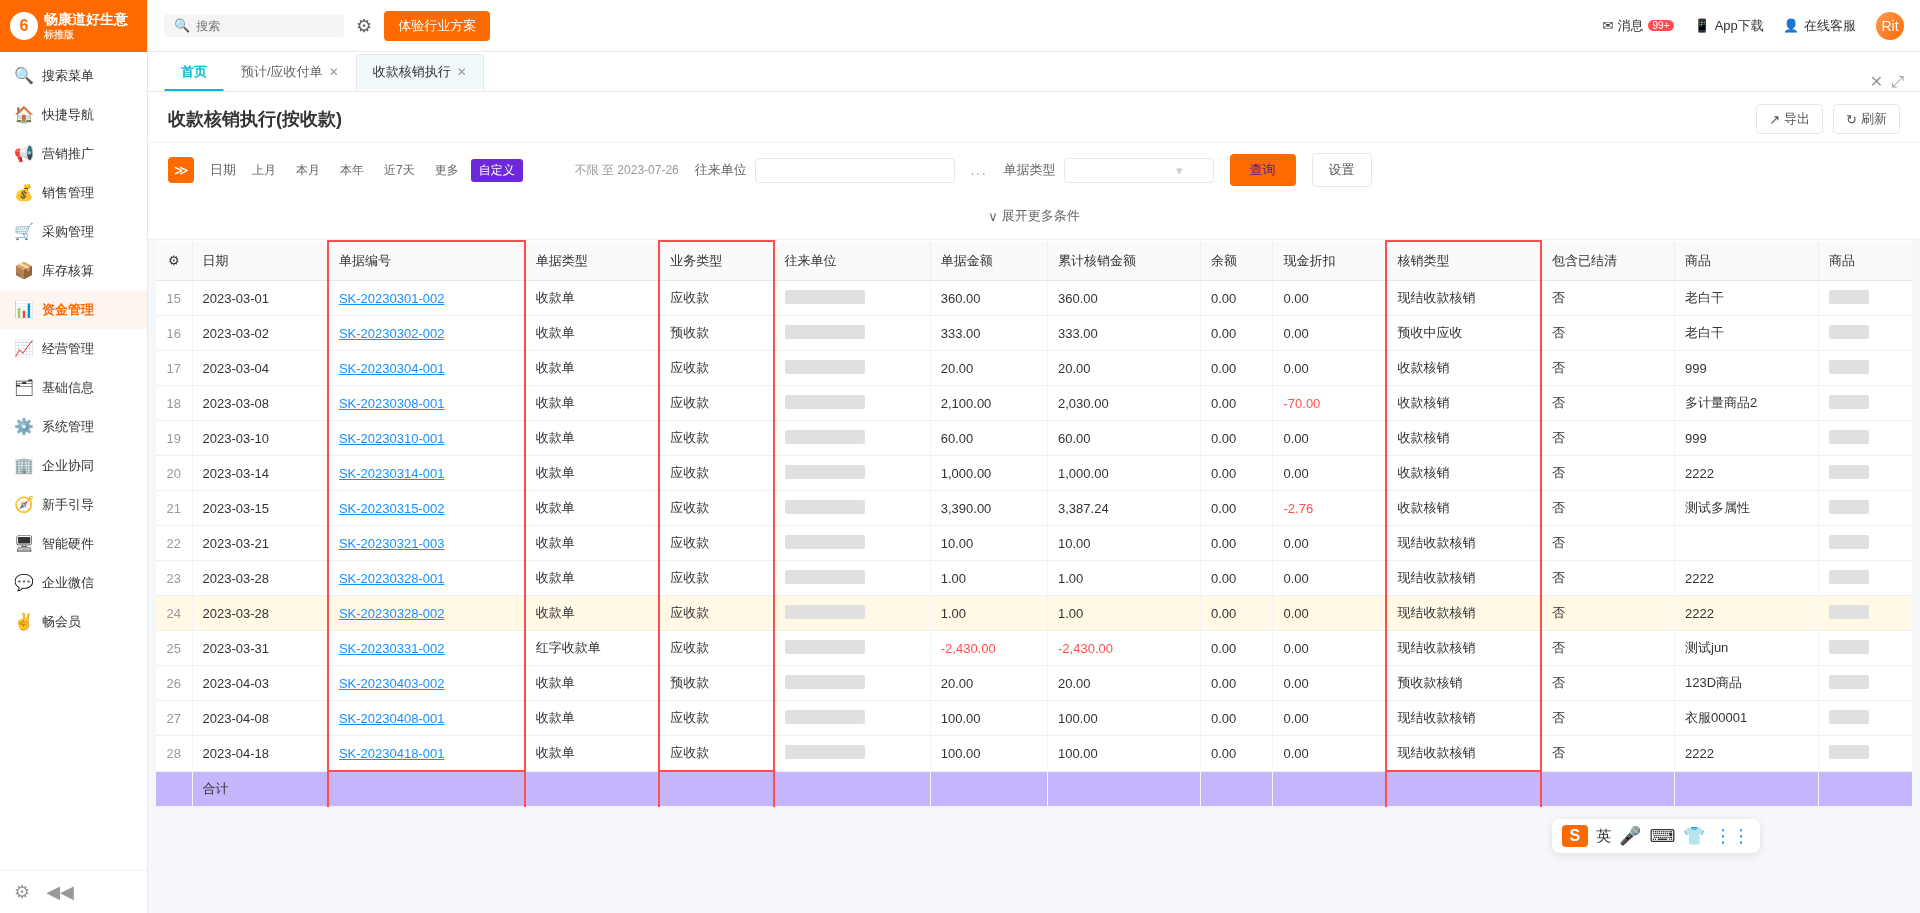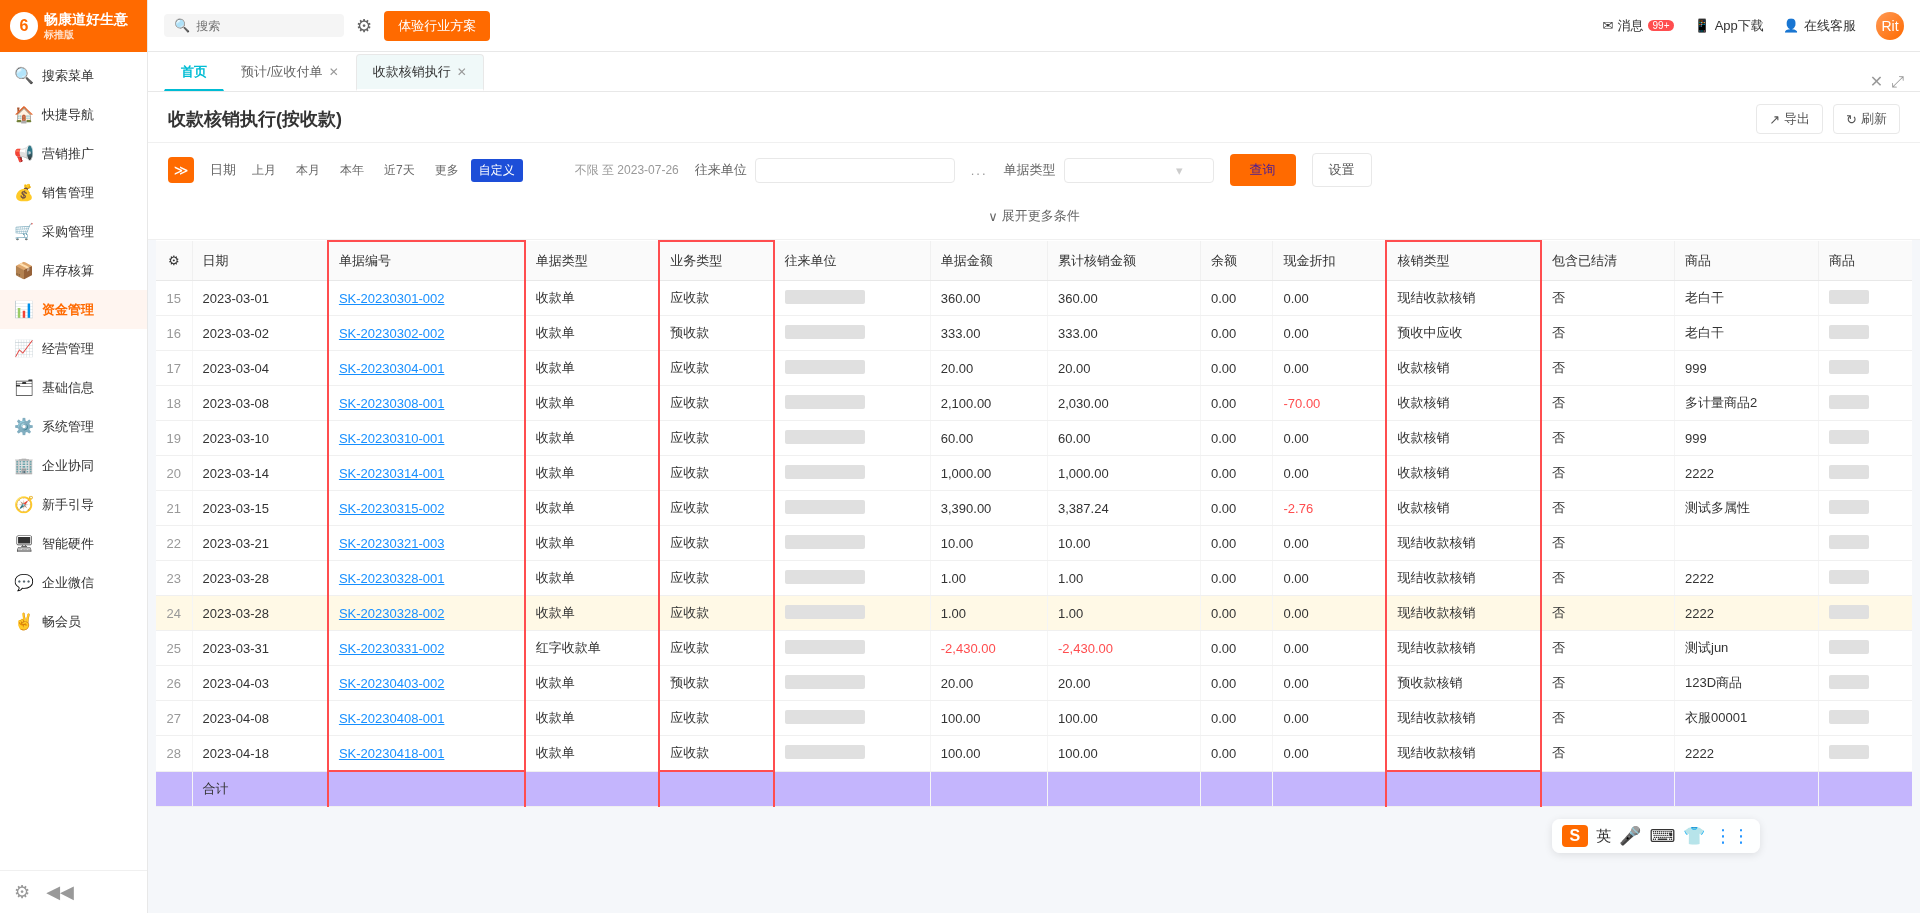--- a/index.html
+++ b/index.html
@@ -212,21 +212,21 @@
     }
     .filter-group { display: flex; align-items: center; gap: 8px; }
     .filter-label { color: #666; font-size: 13px; white-space: nowrap; }
     .filter-date-btns { display: flex; gap: 4px; }
     .filter-date-btn {
       padding: 3px 8px; border: none; background: transparent;
       color: #666; cursor: pointer; font-size: 12px;
       border-radius: 3px;
     }
     .filter-date-btn.custom {
-      background: #1d4ed8; color: #fff; border-radius: 3px; padding: 2px 8px;
+      background: #6d28d9; color: #fff; border-radius: 3px; padding: 2px 8px;
     }
     .filter-date-range { color: #999; font-size: 12px; margin-left: 44px; }
     .filter-unit-input {
       border: 1px solid #e8e8e8; border-radius: 4px; padding: 4px 10px;
       font-size: 13px; width: 200px; color: #ccc;
     }
     .filter-dots { color: #999; letter-spacing: 2px; }
     .filter-doc-type {
       border: 1px solid #e8e8e8; border-radius: 4px; padding: 4px 30px 4px 10px;
       font-size: 13px; min-width: 150px; color: #ccc; position: relative;

